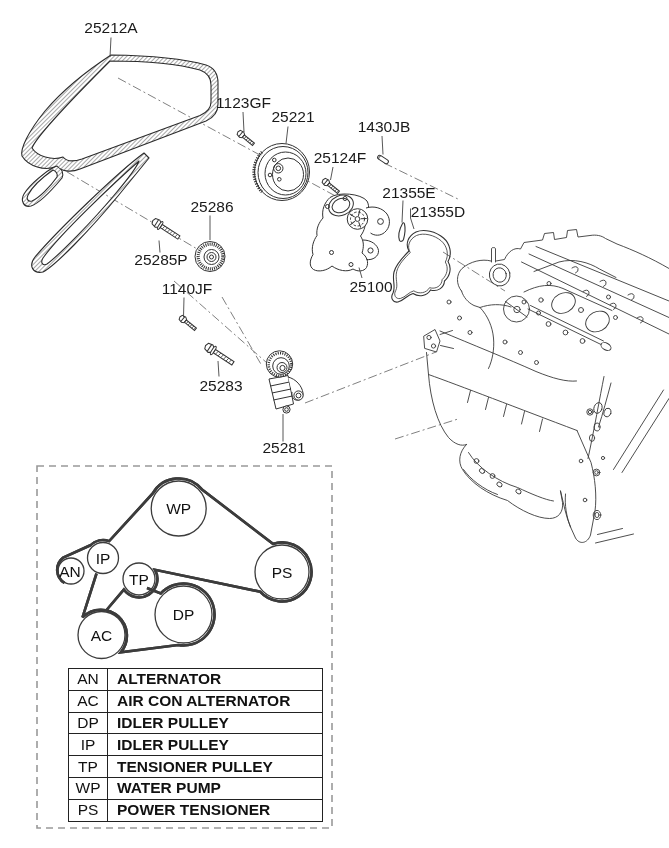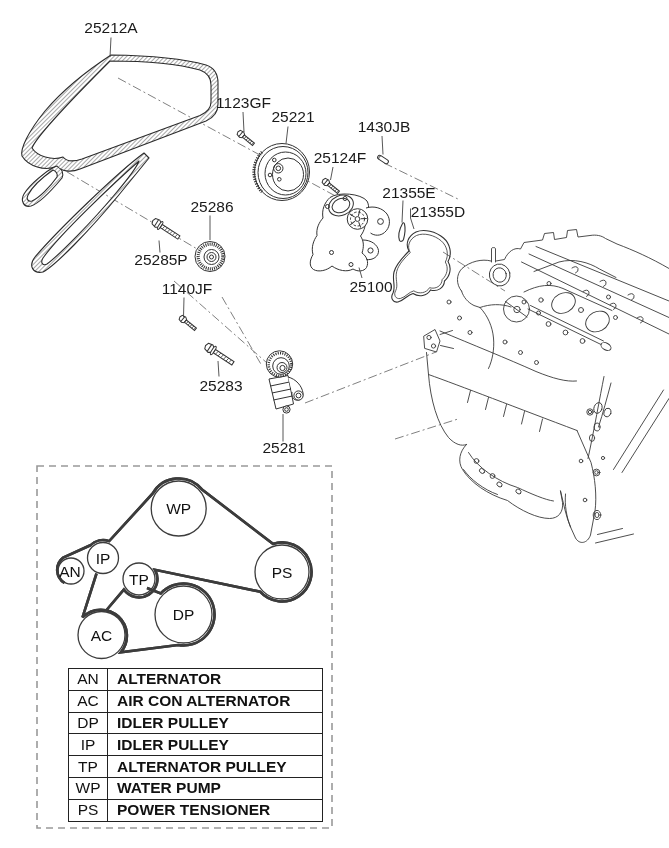--- a/index.html
+++ b/index.html
@@ -294,21 +294,21 @@
     <tr>
       <td class="code">DP</td>
       <td class="desc">IDLER PULLEY</td>
         </tr>
     <tr>
       <td class="code">IP</td>
       <td class="desc">IDLER PULLEY</td>
         </tr>
     <tr>
       <td class="code">TP</td>
-      <td class="desc">ALTERNATOR PULLEY</td>
+      <td class="desc">TENSIONER PULLEY</td>
         </tr>
     <tr>
       <td class="code">WP</td>
       <td class="desc">WATER PUMP</td>
         </tr>
     <tr>
       <td class="code">PS</td>
       <td class="desc">POWER TENSIONER</td>
         </tr>
   </tbody>

